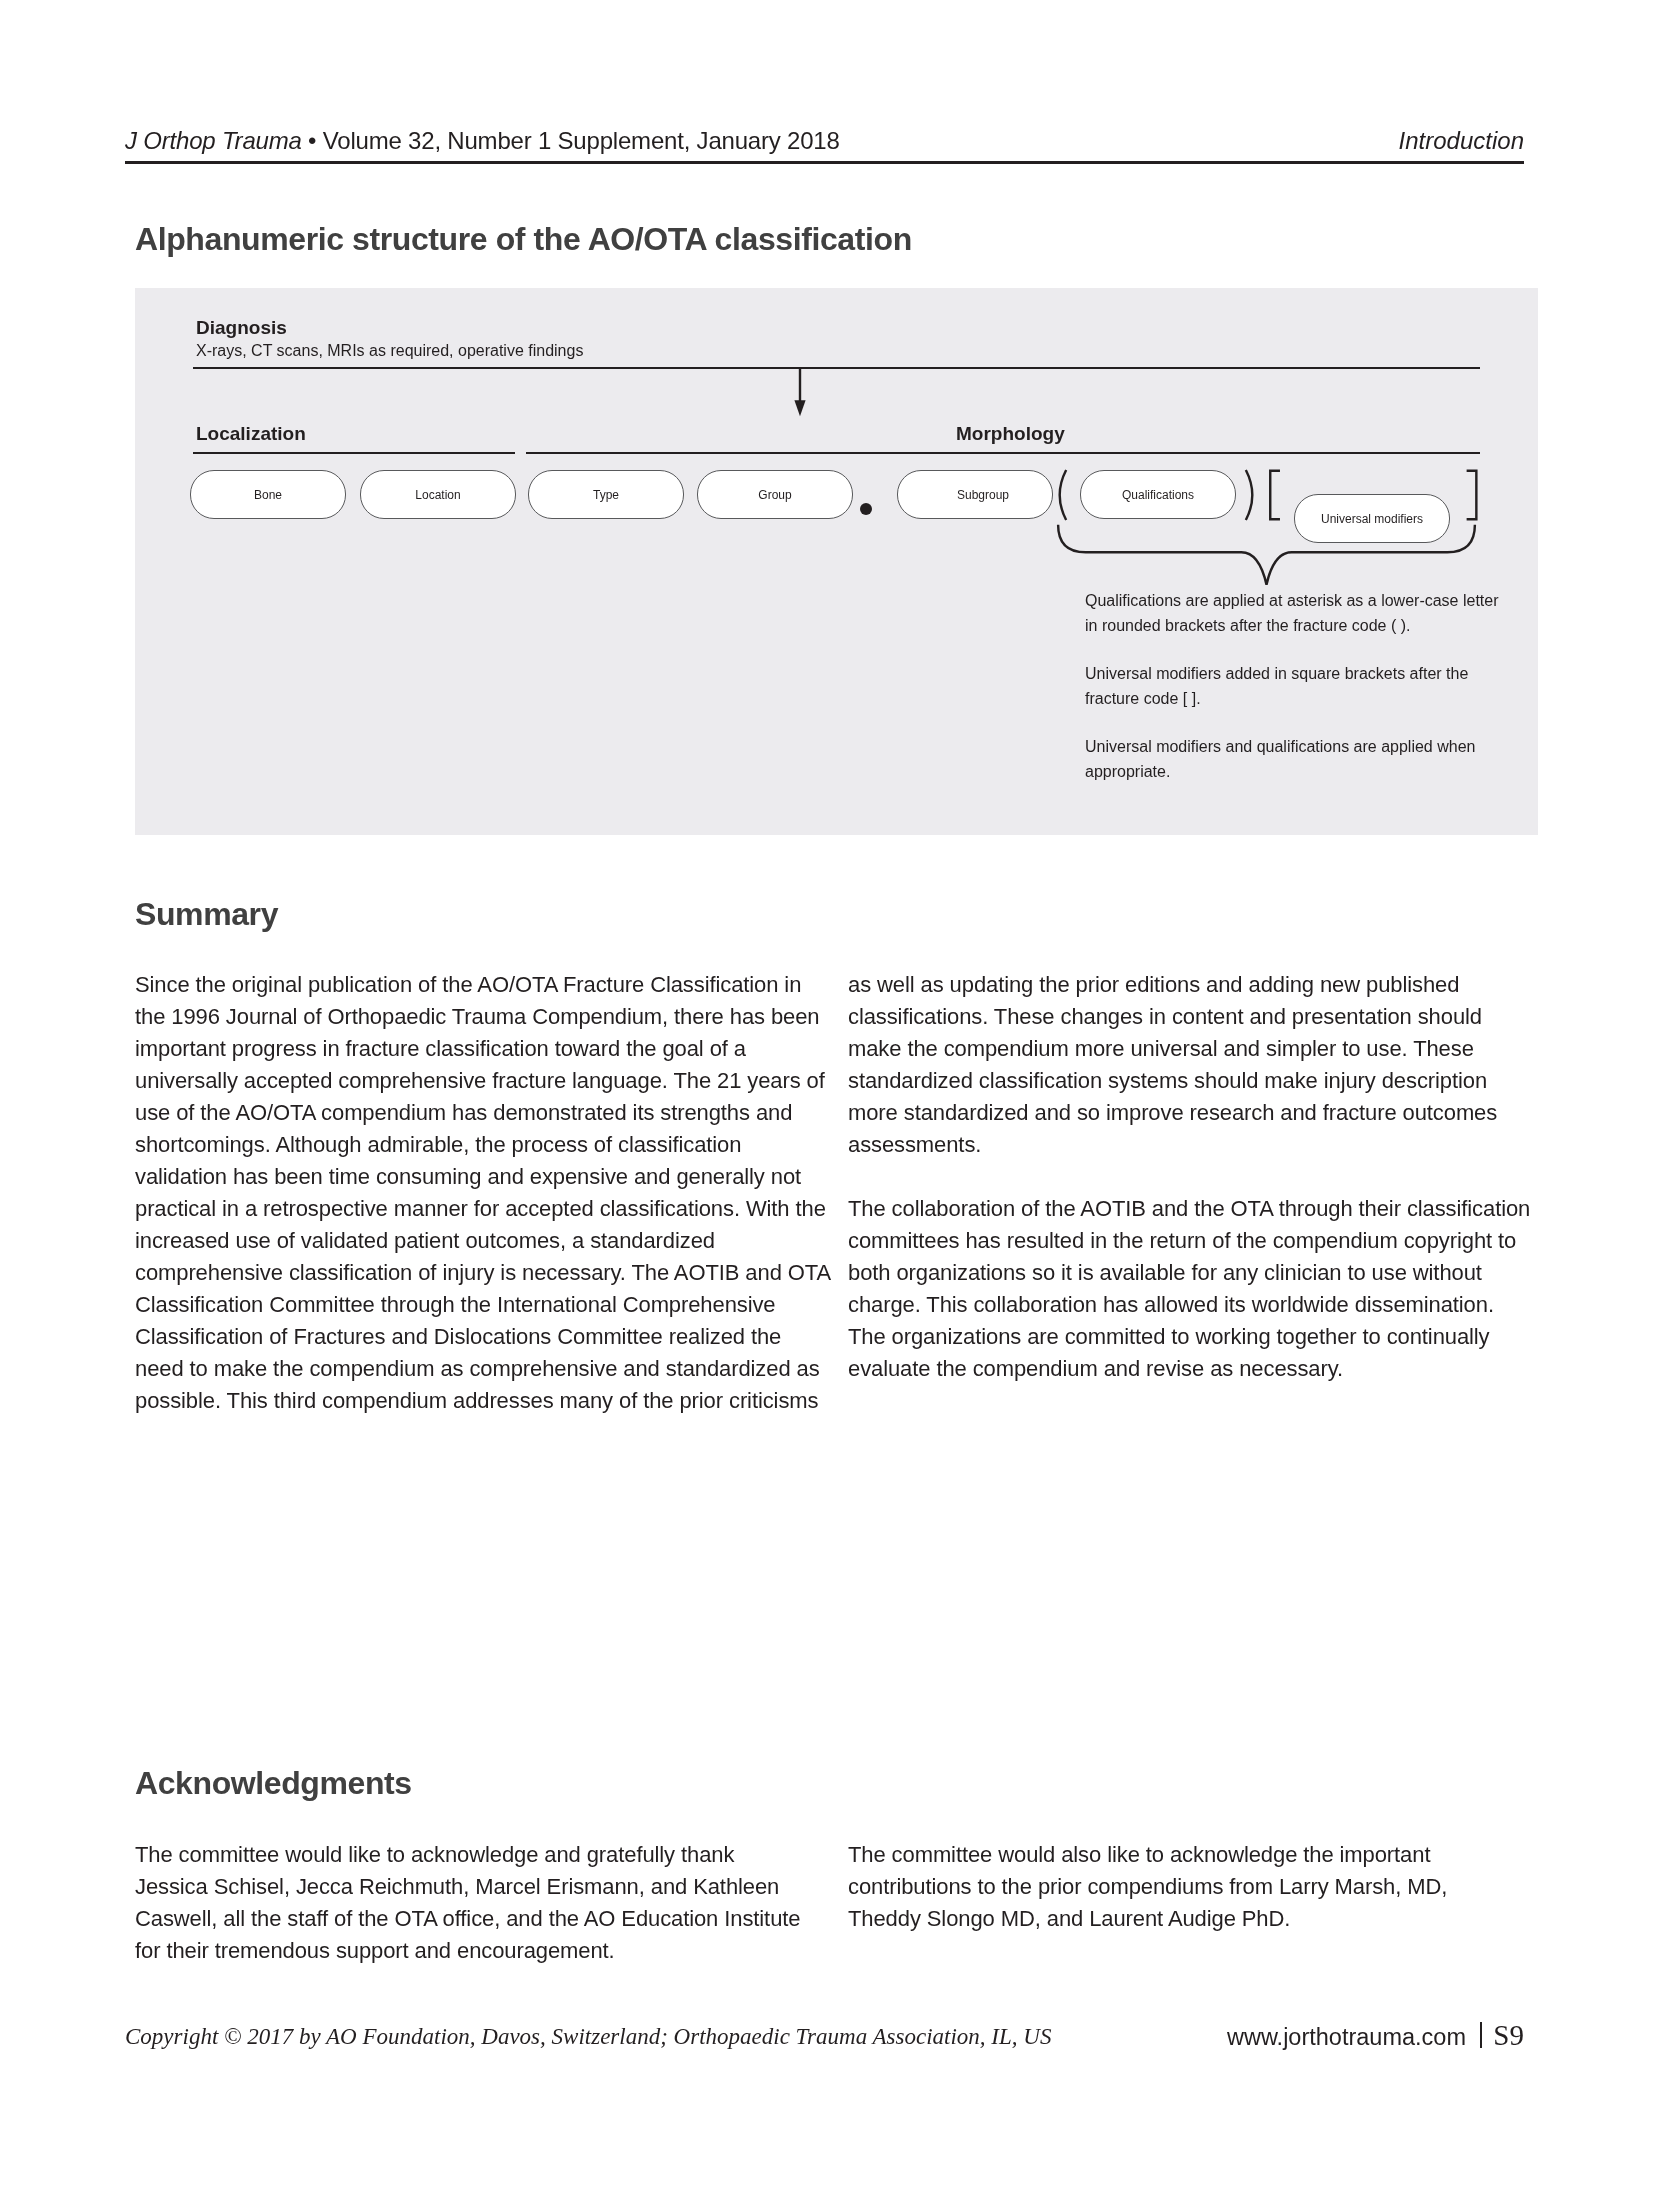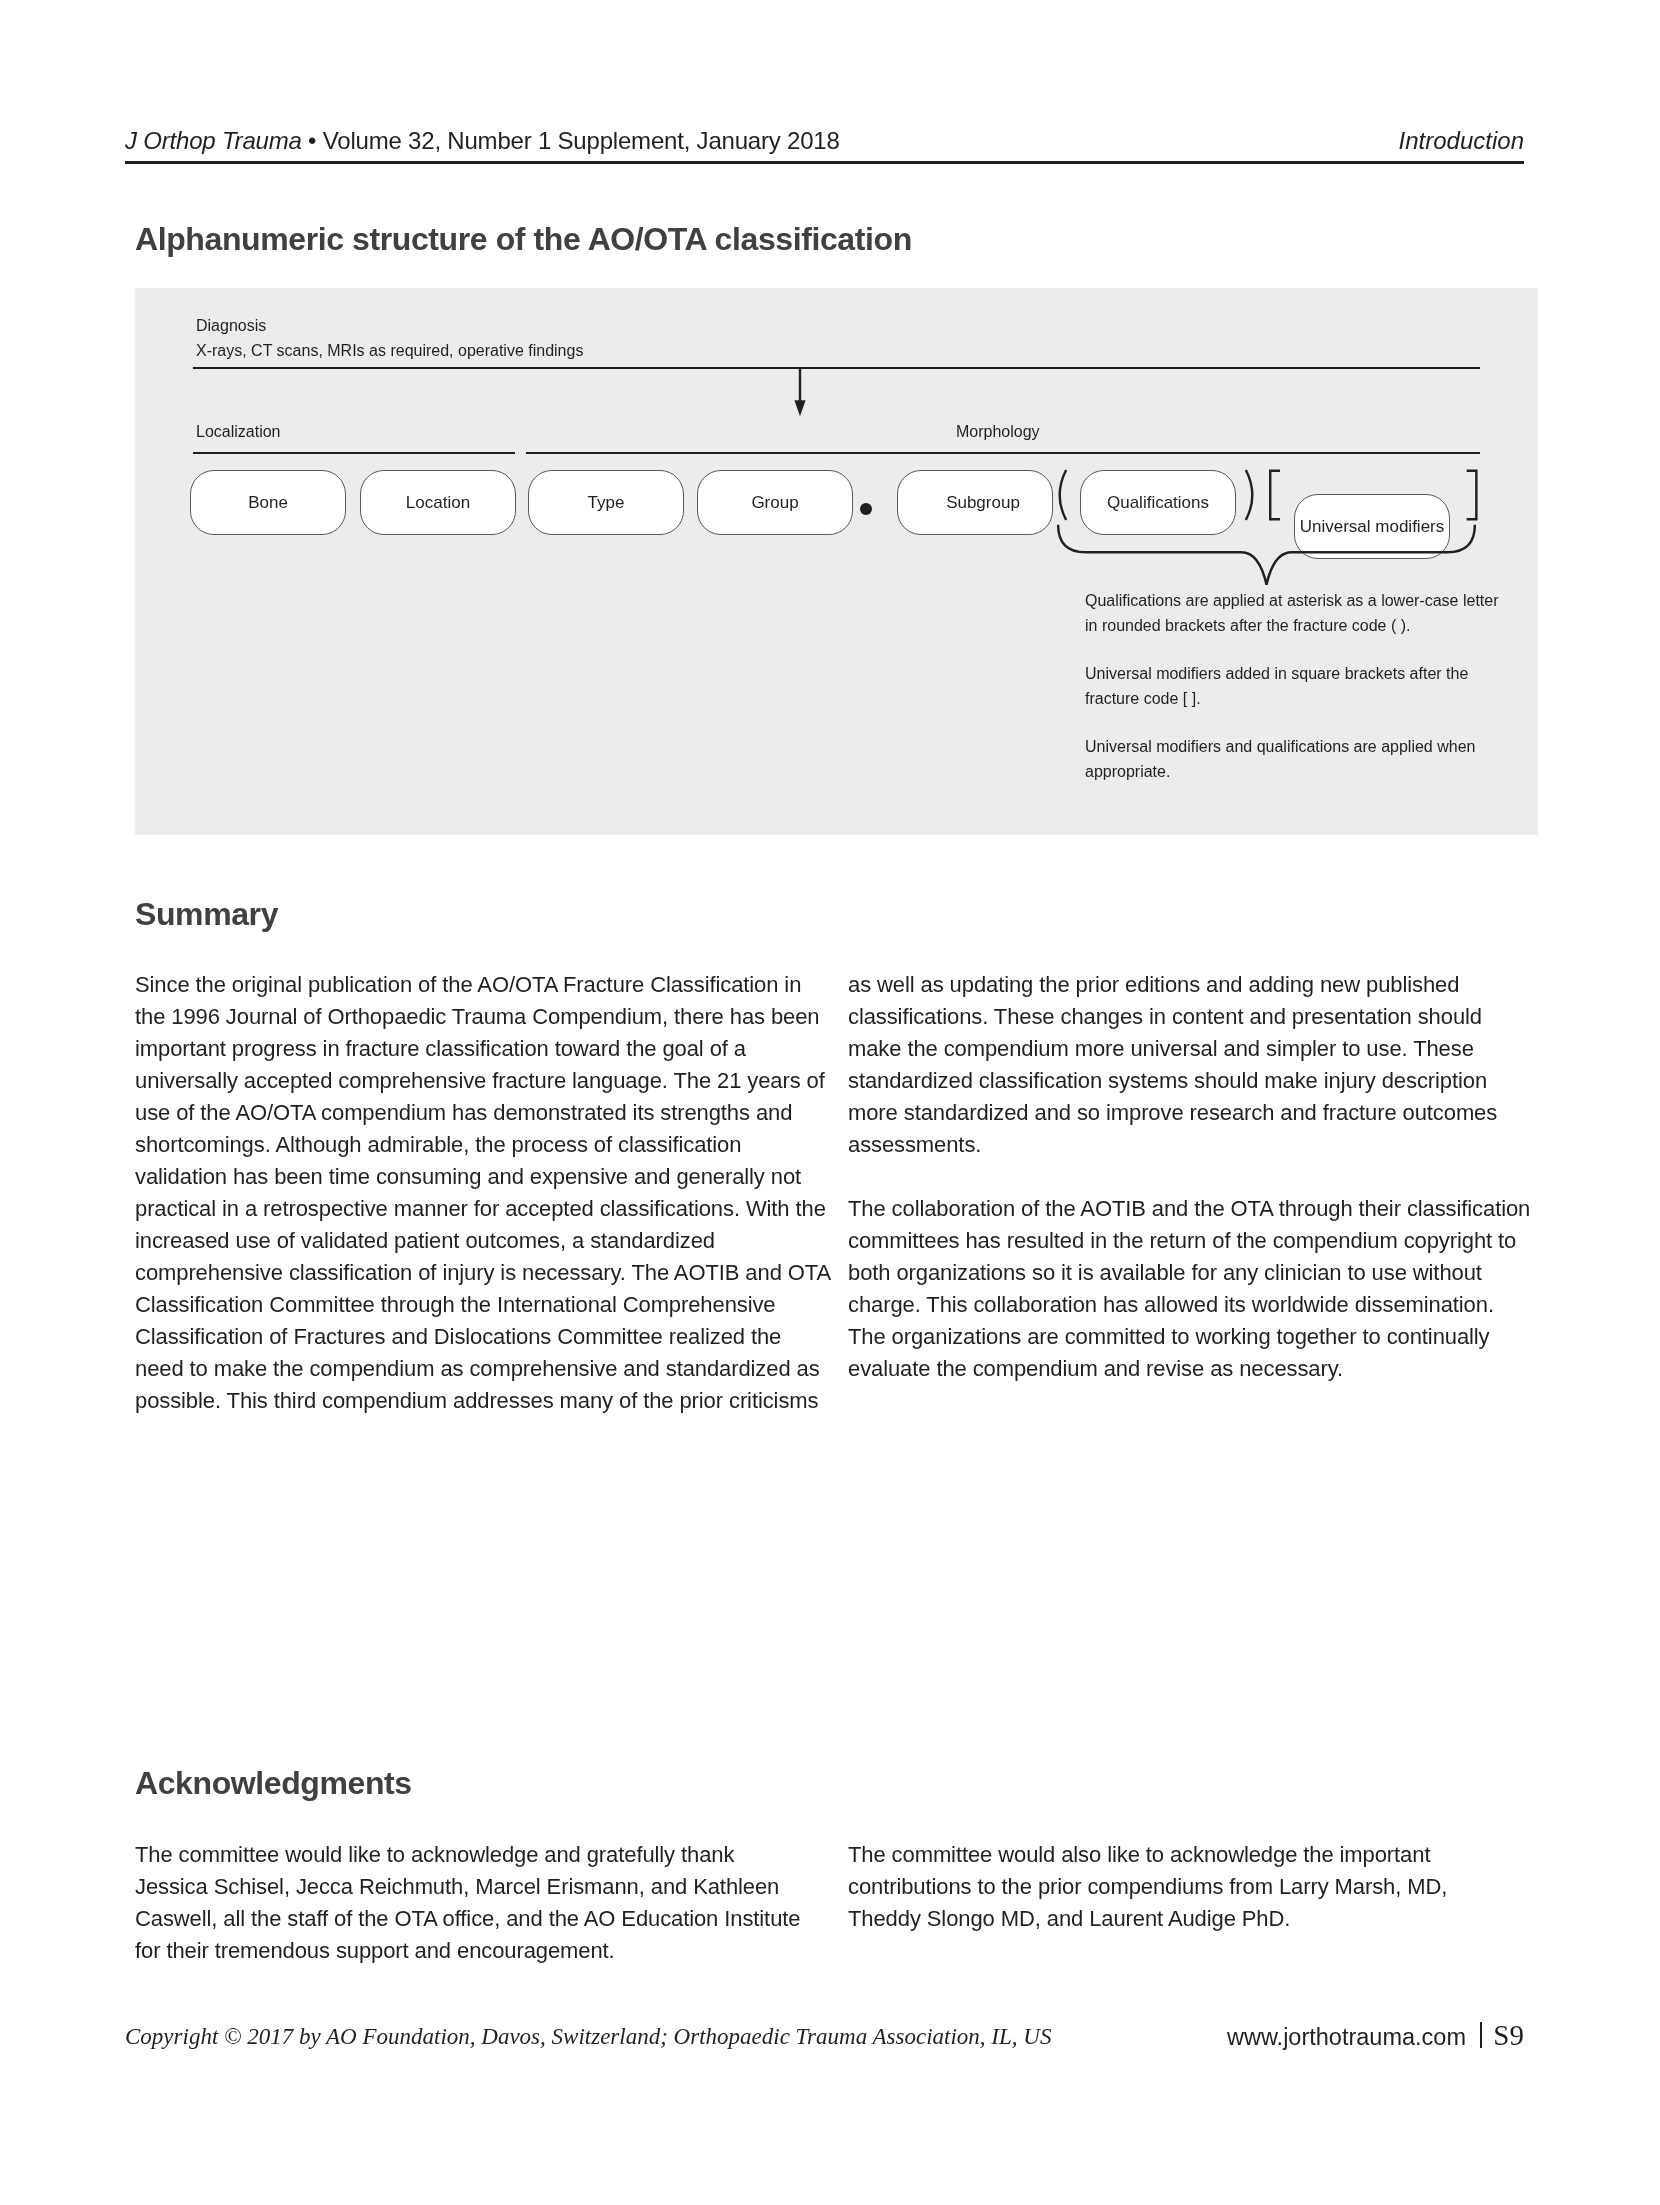--- a/index.html
+++ b/index.html
@@ -9,24 +9,24 @@
   
   .run-head { left: 125px; top: 122px; width: 1399px; height: 39px; border-bottom: 3.2px solid #231f20; }
   .run-head .left { position: absolute; left: 0; top: 4.9px; font-size: 24px; letter-spacing: -0.2px; white-space: nowrap; }
   .run-head .left .ital { font-style: italic; }
   .run-head .right { position: absolute; right: 0; top: 4.9px; font-size: 24px; font-style: italic; white-space: nowrap; }
 
   h2.sec { position: absolute; margin: 0; color: #404040; font-family: "Liberation Sans", sans-serif; font-weight: bold; font-size: 32px; letter-spacing: -0.4px; white-space: nowrap; }
 
   
   .panel { left: 135px; top: 288px; width: 1403px; height: 547px; background: #ecebee; }
-  .d-label { position: absolute; font-size: 16px; font-weight: normal; white-space: nowrap; }
+  .d-label { position: absolute; font-size: 19px; font-weight: bold; white-space: nowrap; }
   .d-sub { position: absolute; font-size: 16px; white-space: nowrap; }
   .hline { position: absolute; height: 0; border-top: 2.4px solid #231f20; }
-  .pill { position: absolute; top: 182px; height: 65px; background: #ffffff; border: 1.2px solid #58595b; border-radius: 24px; box-sizing: border-box; display: flex; align-items: center; justify-content: center; font-size: 17px; white-space: nowrap; }
+  .pill { position: absolute; top: 182px; height: 49px; background: #ffffff; border: 1.2px solid #58595b; border-radius: 24px; box-sizing: border-box; display: flex; align-items: center; justify-content: center; font-size: 12px; white-space: nowrap; }
   .note { position: absolute; left: 950px; font-size: 16px; line-height: 25px; width: 422px; }
 
   
   .col { position: absolute; font-size: 22px; line-height: 32px; letter-spacing: -0.1px; }
   .col p { margin: 0; }
   .col p + p { margin-top: 32px; }
 
   .footer { left: 125px; top: 2019px; width: 1399px; height: 36px; }
   .footer .copy { position: absolute; left: 0; top: 4.9px; font-family: "Liberation Serif", serif; font-style: italic; font-size: 23px; white-space: nowrap; }
   .footer .url { position: absolute; right: 58px; top: 4.9px; font-size: 23.5px; white-space: nowrap; }

